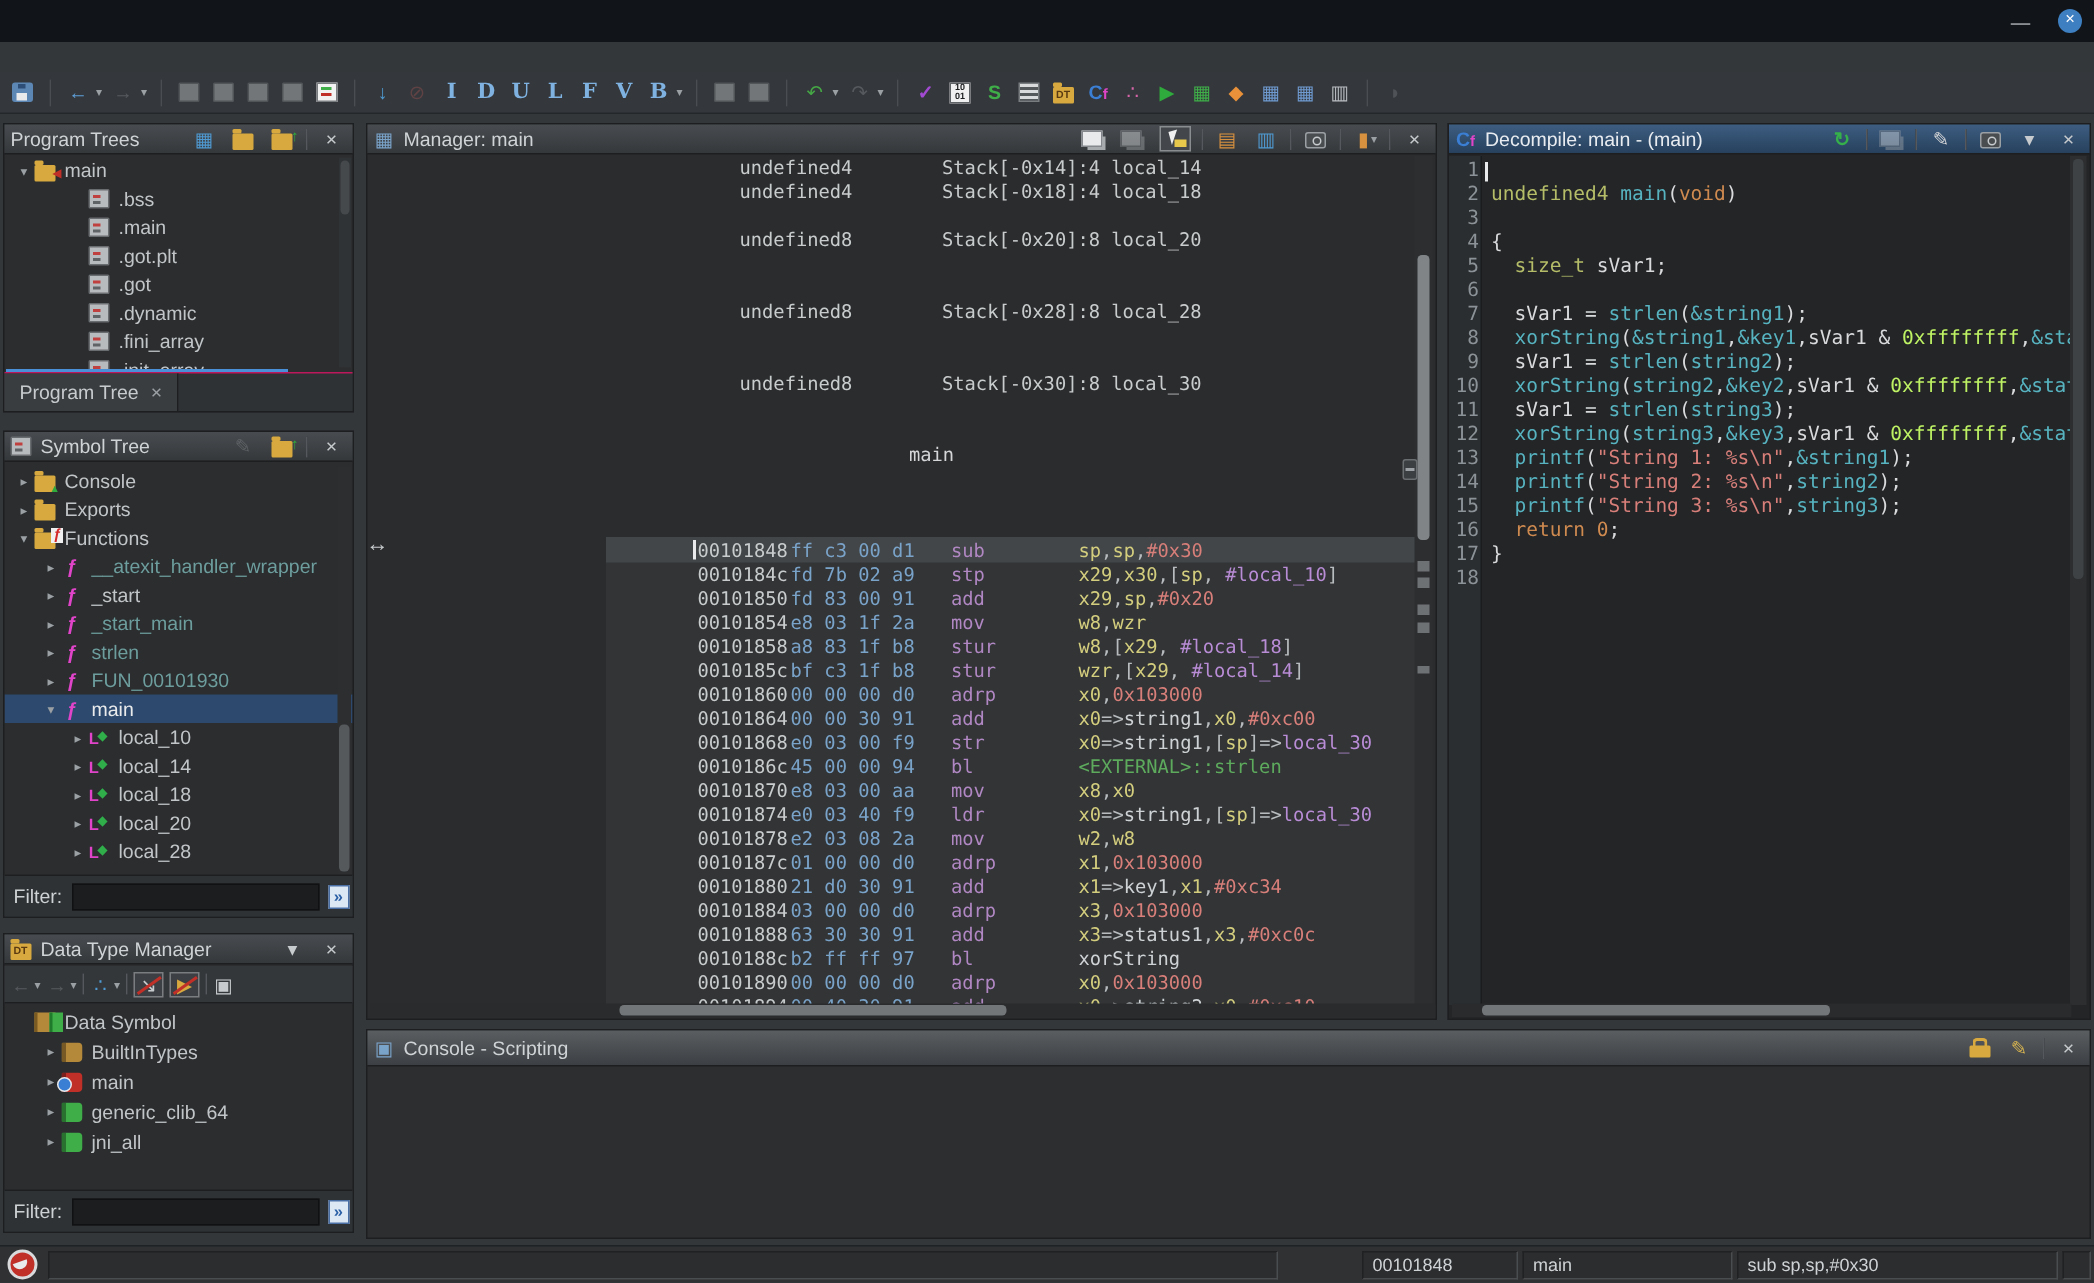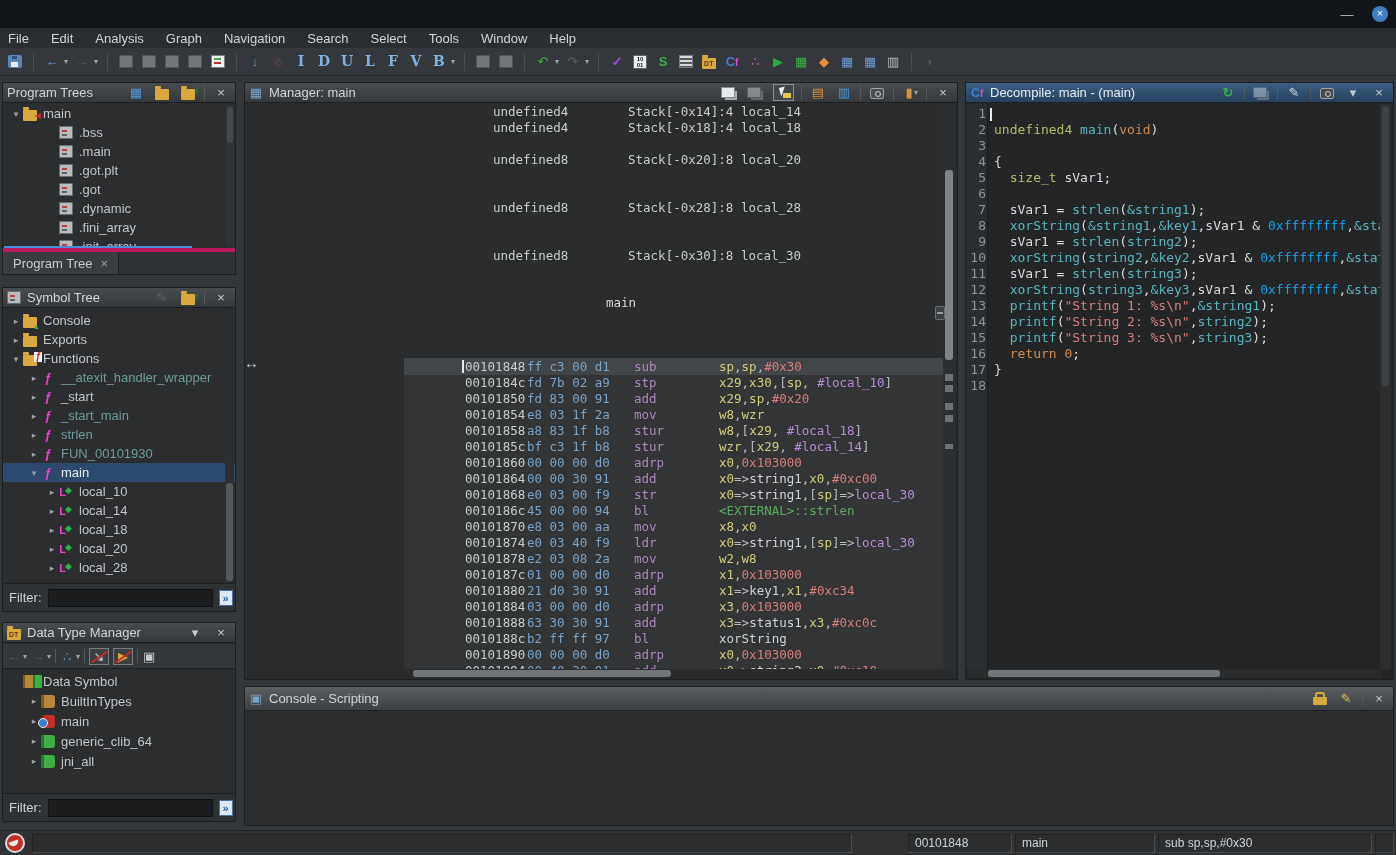--- a/index.html
+++ b/index.html
@@ -97,21 +97,21 @@
   .sbar-v { position:absolute; width:10px; background:#2c2e30; }
   .sbar-h { position:absolute; height:9px; background:#292b2d; }
   .thumb { position:absolute; background:#808486; border-radius:3px; }
   .mark { position:absolute; background:#6e7174; }
   
   .mono { font-family:"DejaVu Sans Mono", monospace; font-size:12.5px; line-height:16px; white-space:pre; }
   .addr{color:#c9cccd} .bytes{color:#7aa3c9} .mnem{color:#b087c2}
   .seg-r{color:#d3cd7e} .seg-i{color:#d87f7a} .seg-l{color:#b98cd6} .seg-n{color:#cfd2d4}
   .seg-x{color:#5daa5d} .seg-p{color:#b9bcbe}
   .seg-ty{color:#b5bd68} .seg-fn{color:#57b3c0} .seg-kw{color:#cf8a50} .seg-st{color:#d87f7a}
-  .seg-im{color:#0ea5e9} .seg-pl{color:#d8dadc}
+  .seg-im{color:#bef264} .seg-pl{color:#d8dadc}
   .lrow { position:absolute; }
   .dline { position:absolute; left:0; width:100%; height:16px; }
   .dnum { position:absolute; left:0; width:20px; text-align:right; color:#8c9398; }
   .dcode { position:absolute; left:28px; }
   .cursorbar { position:absolute; width:1.5px; height:13px; background:#e8eaec; }
   
   .statusbar { position:absolute; left:0; top:830px; width:1396px; height:25px; background:#2f3133;
                border-top:1px solid #1f2224; }
   .scell { position:absolute; top:3px; height:19px; background:#2b2d2f; border:1px solid #1f2123;
            border-bottom-color:#4a4d4f; border-right-color:#4a4d4f; color:#cfd2d4; font-size:12px;
@@ -124,32 +124,20 @@
 
 <div id="app">
 
   <div class="titlebar">
     <div class="wctrls">
       <span class="ic" style="color: rgb(184, 188, 192);">—</span>
       <span class="ic k-winclose">×</span>
     </div>
   </div>
 
-  <div class="menubar" id="menubar">
-      <span class="menu-item">File</span>
-      <span class="menu-item">Edit</span>
-      <span class="menu-item">Analysis</span>
-      <span class="menu-item">Graph</span>
-      <span class="menu-item">Navigation</span>
-      <span class="menu-item">Search</span>
-      <span class="menu-item">Select</span>
-      <span class="menu-item">Tools</span>
-      <span class="menu-item">Window</span>
-      <span class="menu-item">Help</span>
-    </div>
 
   <div class="toolbar" id="toolbar">
       <span class="tbtn">
         <span class="ic k-floppy"></span>
       </span>
       <div class="tsep"></div>
       <span class="tbtn">
         <span class="ic" style="color: rgb(95, 159, 216);">←</span>
       </span>
       <span class="dd">▾</span>
@@ -319,21 +307,21 @@
           <span class="ic k-pagegrey"></span>
           <span class="tlabel">.fini_array</span>
         </div>
         <div class="trow" style="height: 19px; padding-left: 42px;">
           <span class="caret"></span>
           <span class="ic k-pagegrey"></span>
           <span class="tlabel">.init_array</span>
         </div>
       </div>
     <div style="position:absolute; left:1px; top:163px; width:188px; height:3px; background:#4a90d9;"></div>
-    <div style="position:absolute; left:0; bottom:0; width:100%; height:26px; background:#2f3235; border-top:4px solid #be185d; display:flex;">
+    <div style="position:absolute; left:0; bottom:0; width:100%; height:26px; background:#2f3235; border-top:1px solid #be185d; display:flex;">
       <div class="tab">
         <span>Program Tree</span>
         <span style="color:#9aa0a4;">×</span>
       </div>
     </div>
     <div class="sbar-v" style="right:1px; top:22px; height:140px; width:8px; background:#303335;">
       <div class="thumb" style="left:1px; top:2px; width:6px; height:36px; background:#46494c;"></div>
     </div>
   </div>
 

